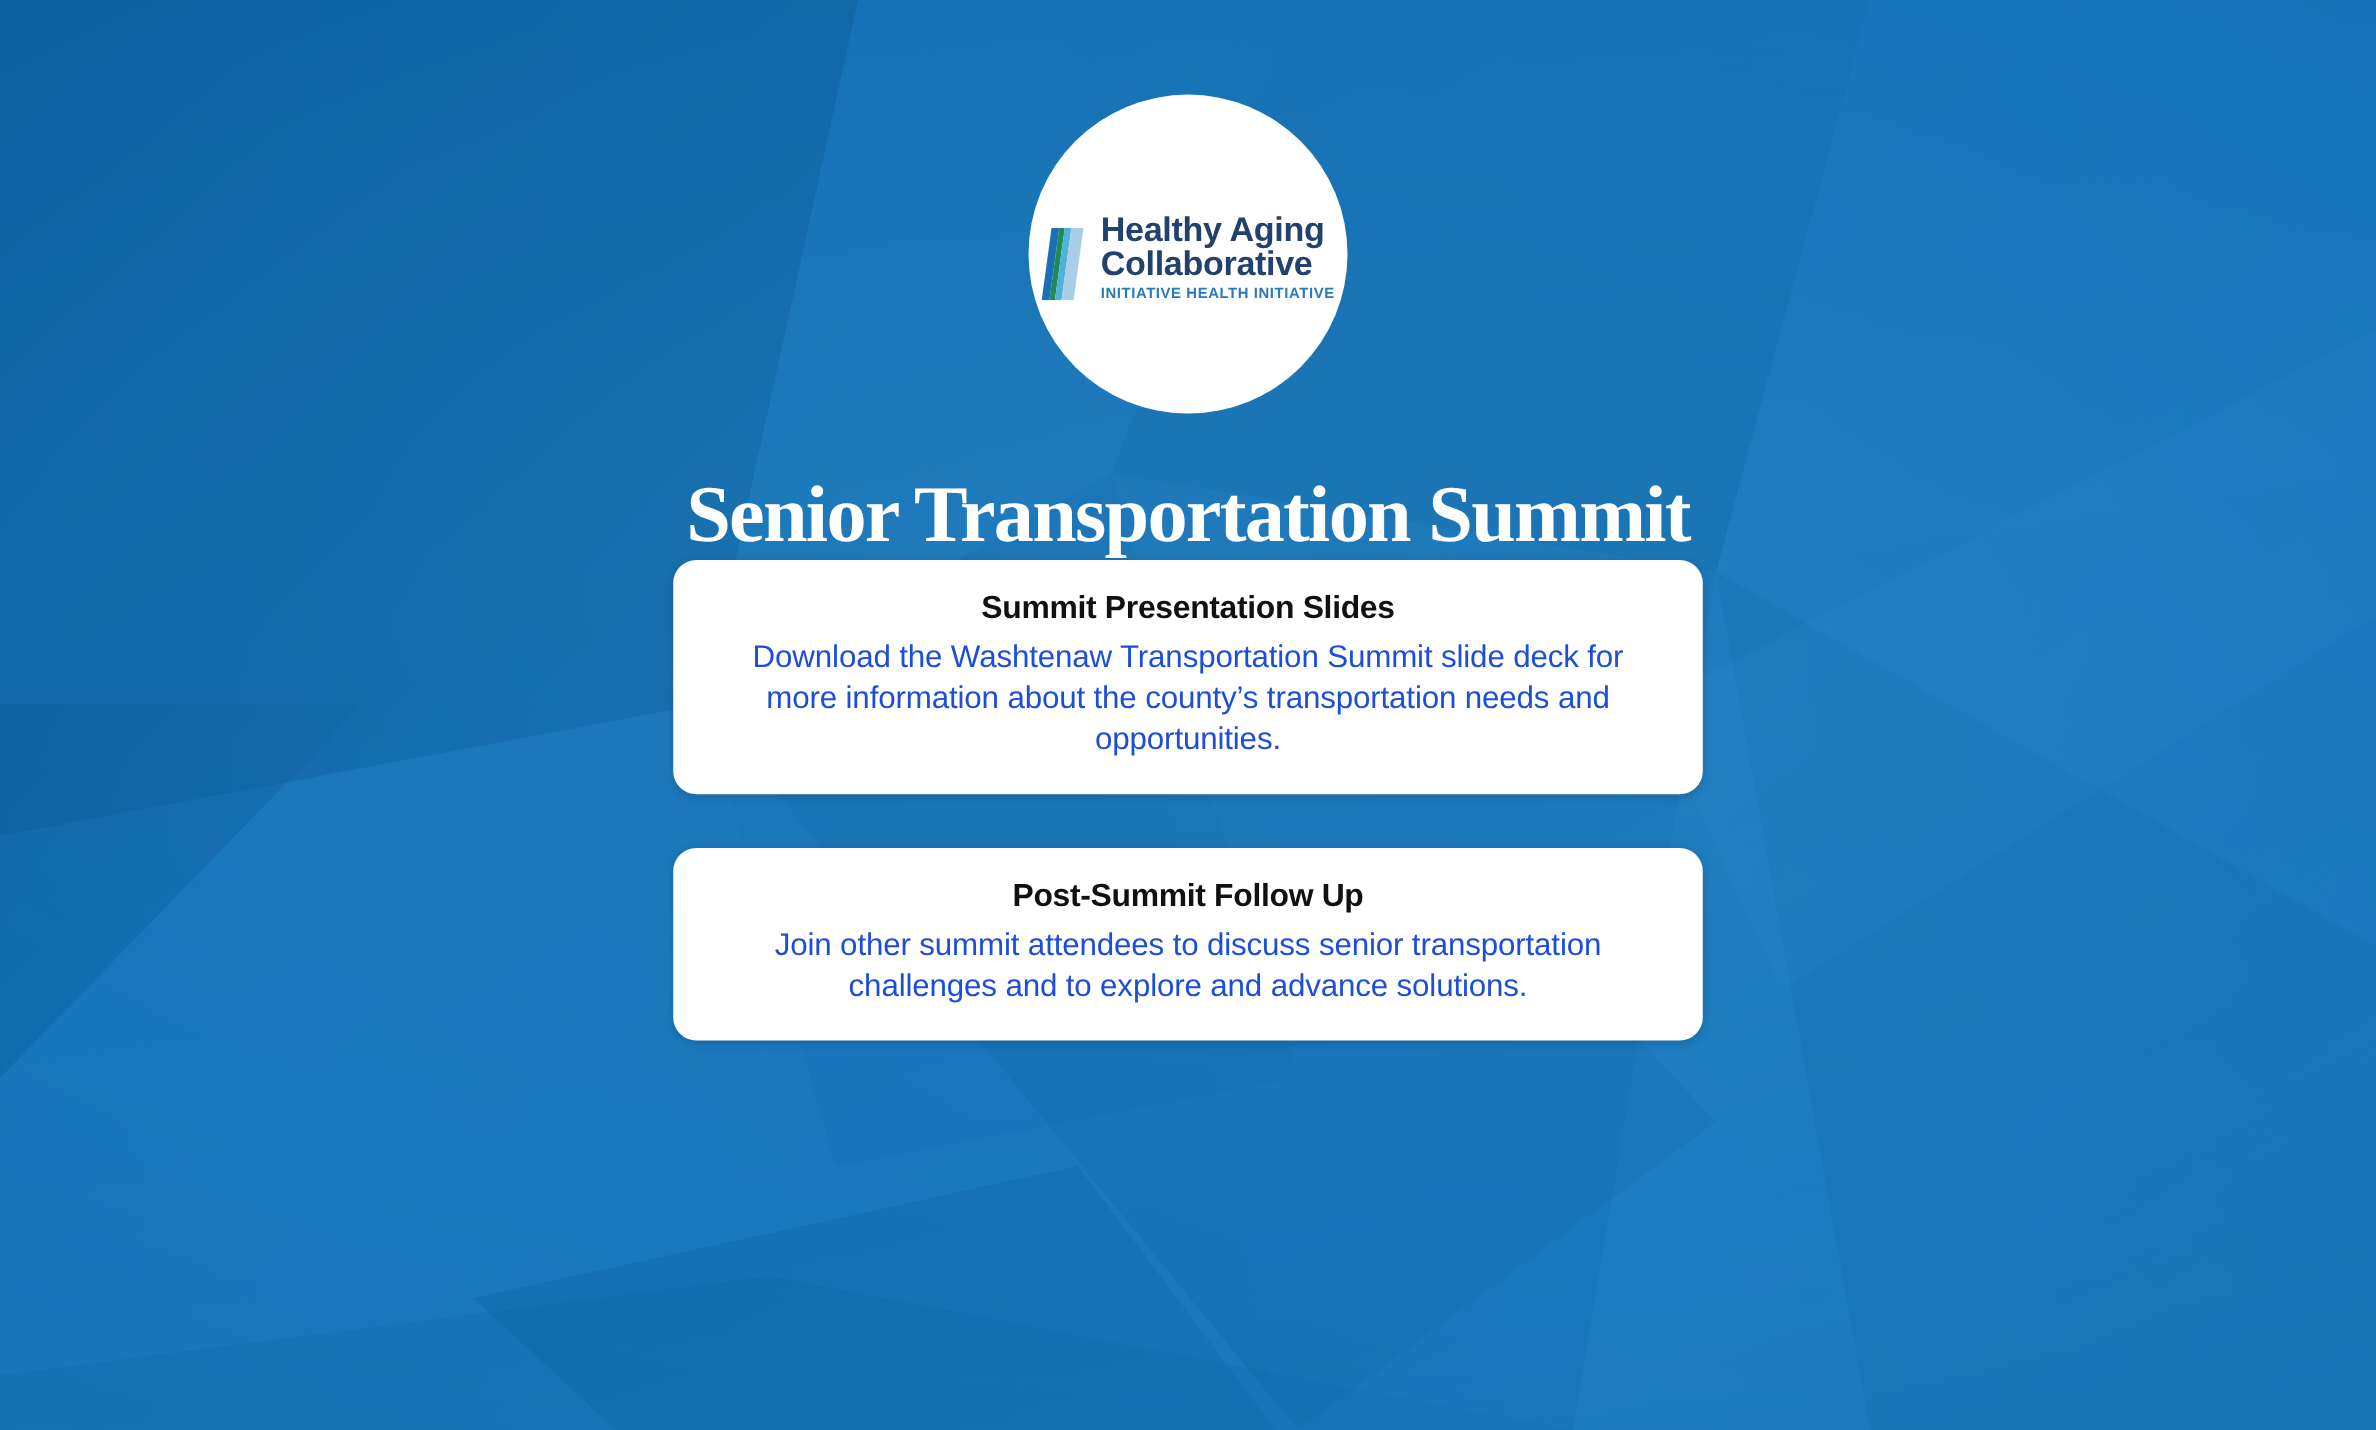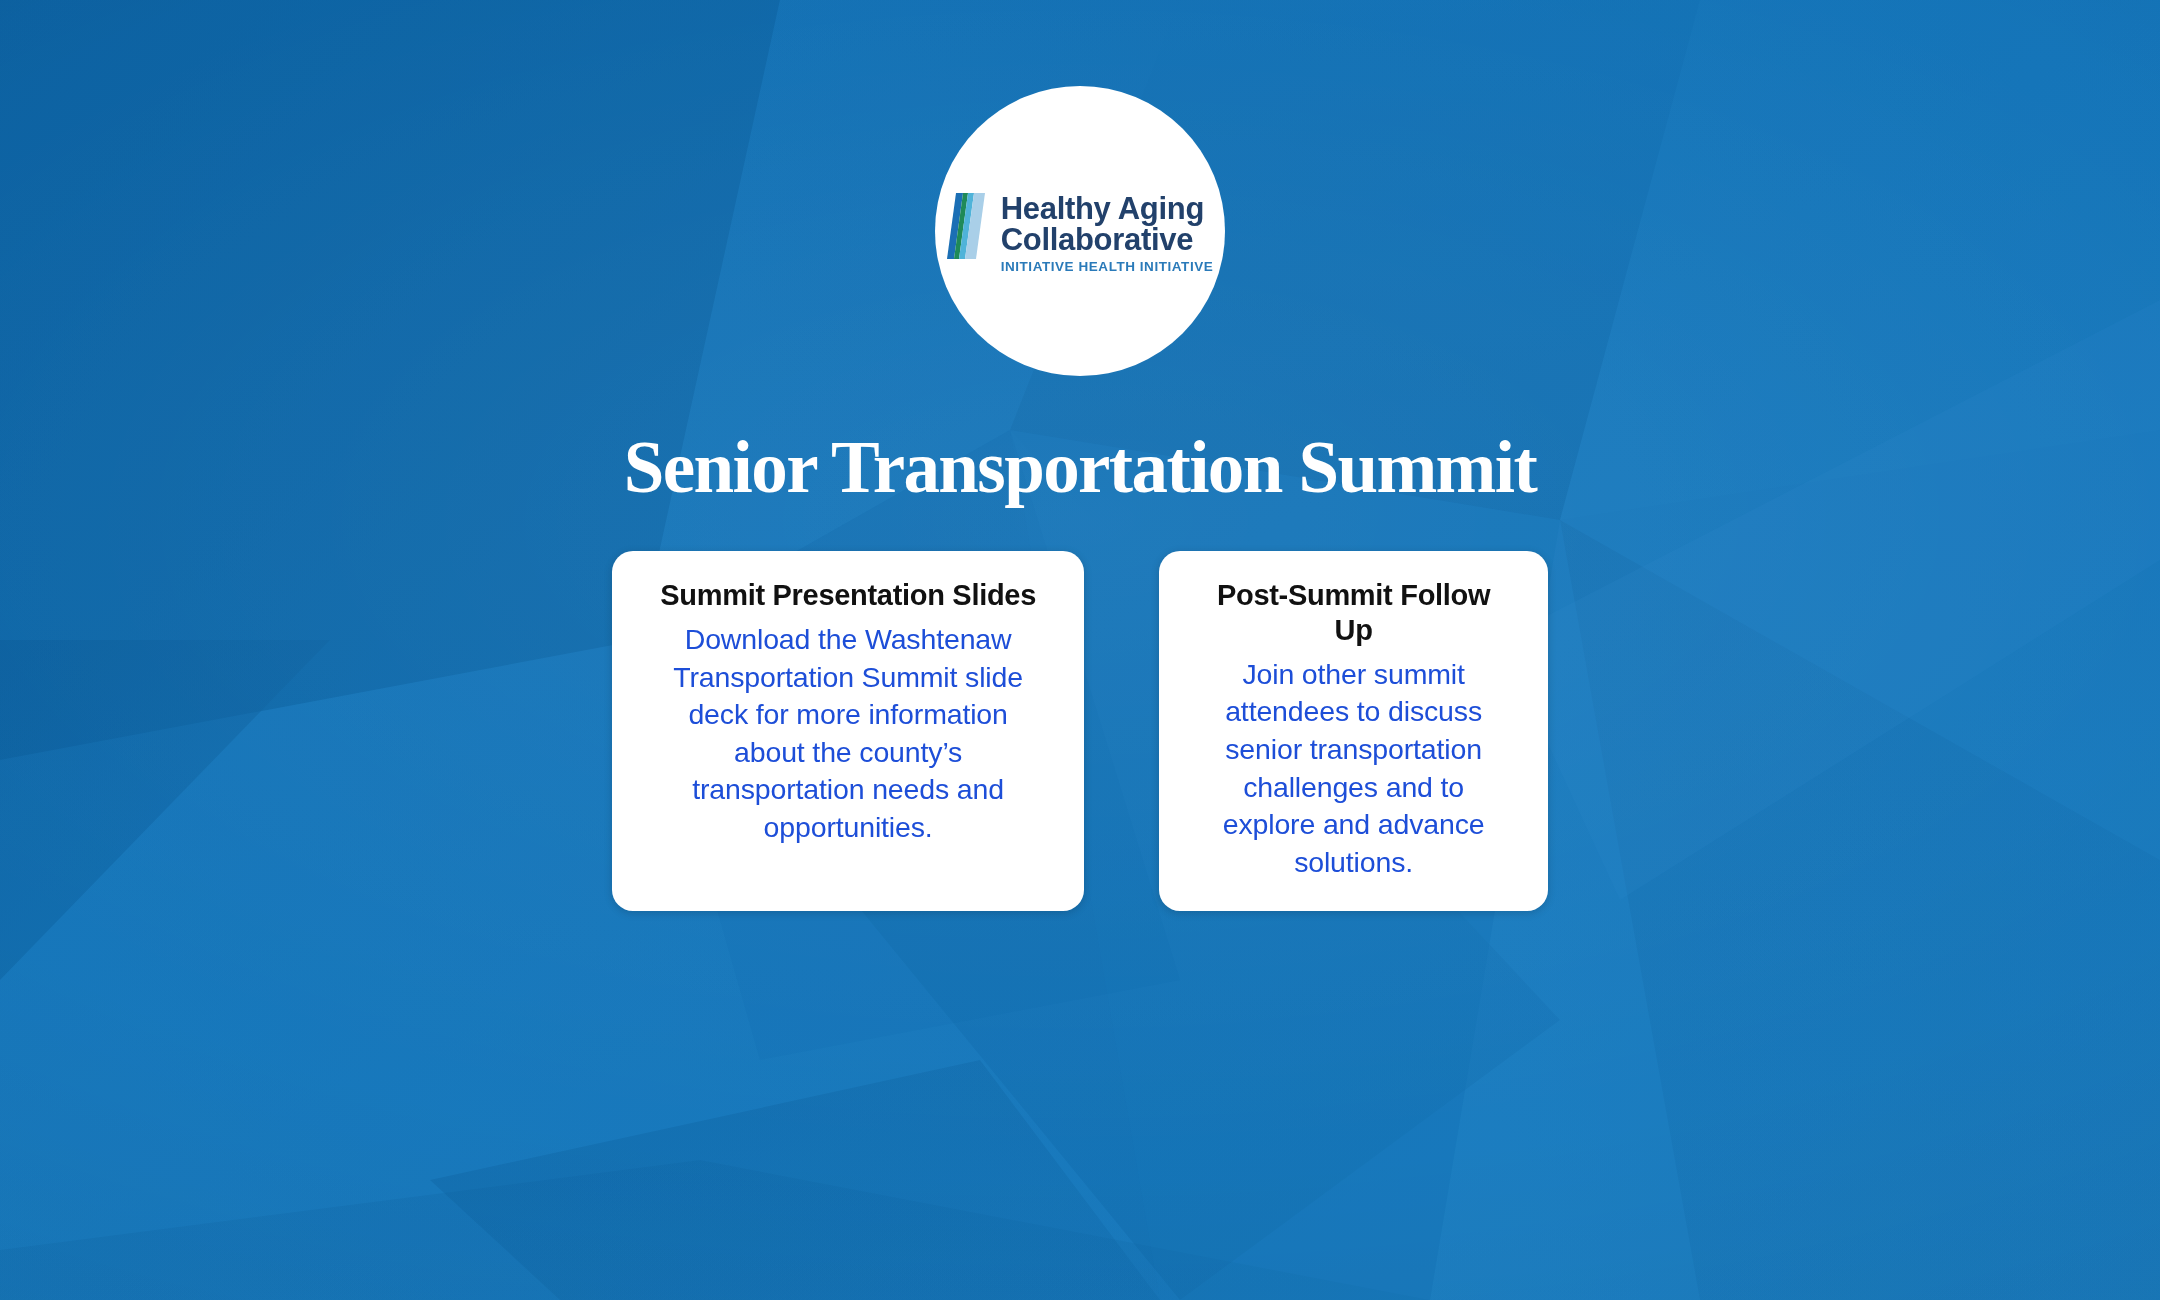--- a/index.html
+++ b/index.html
@@ -64,21 +64,21 @@
     background: #ffffff;
     display: flex;
     align-items: center;
     justify-content: center;
     flex: 0 0 auto;
     overflow: hidden;
   }
 
   .logo-wrap {
     display: flex;
-    align-items: flex-start;
+    align-items: flex-end;
     gap: 16px;
     transform: translateY(2px);
   }
 
   .logo-mark {
     width: 38px;
     height: 66px;
     flex: 0 0 auto;
     display: block;
   }
@@ -118,25 +118,24 @@
     font-family: Liberation Serif, serif;
     font-size: 73px;
     font-weight: 700;
     line-height: 1.14;
     letter-spacing: -1.6px;
     color: #ffffff;
   }
 
   
   .cards {
-    margin-top: 42px;
     width: 936px;
     display: flex;
-    flex-direction: row;
-    gap: 75px;
+    flex-direction: column;
+    gap: 49px;
   }
 
   .card {
     background: #ffffff;
     border-radius: 21px;
     box-shadow: 0 2px 9px rgba(0,0,0,0.16);
     padding: 27px 38px 30px 38px;
     box-sizing: border-box;
     text-align: center;
     cursor: pointer;

